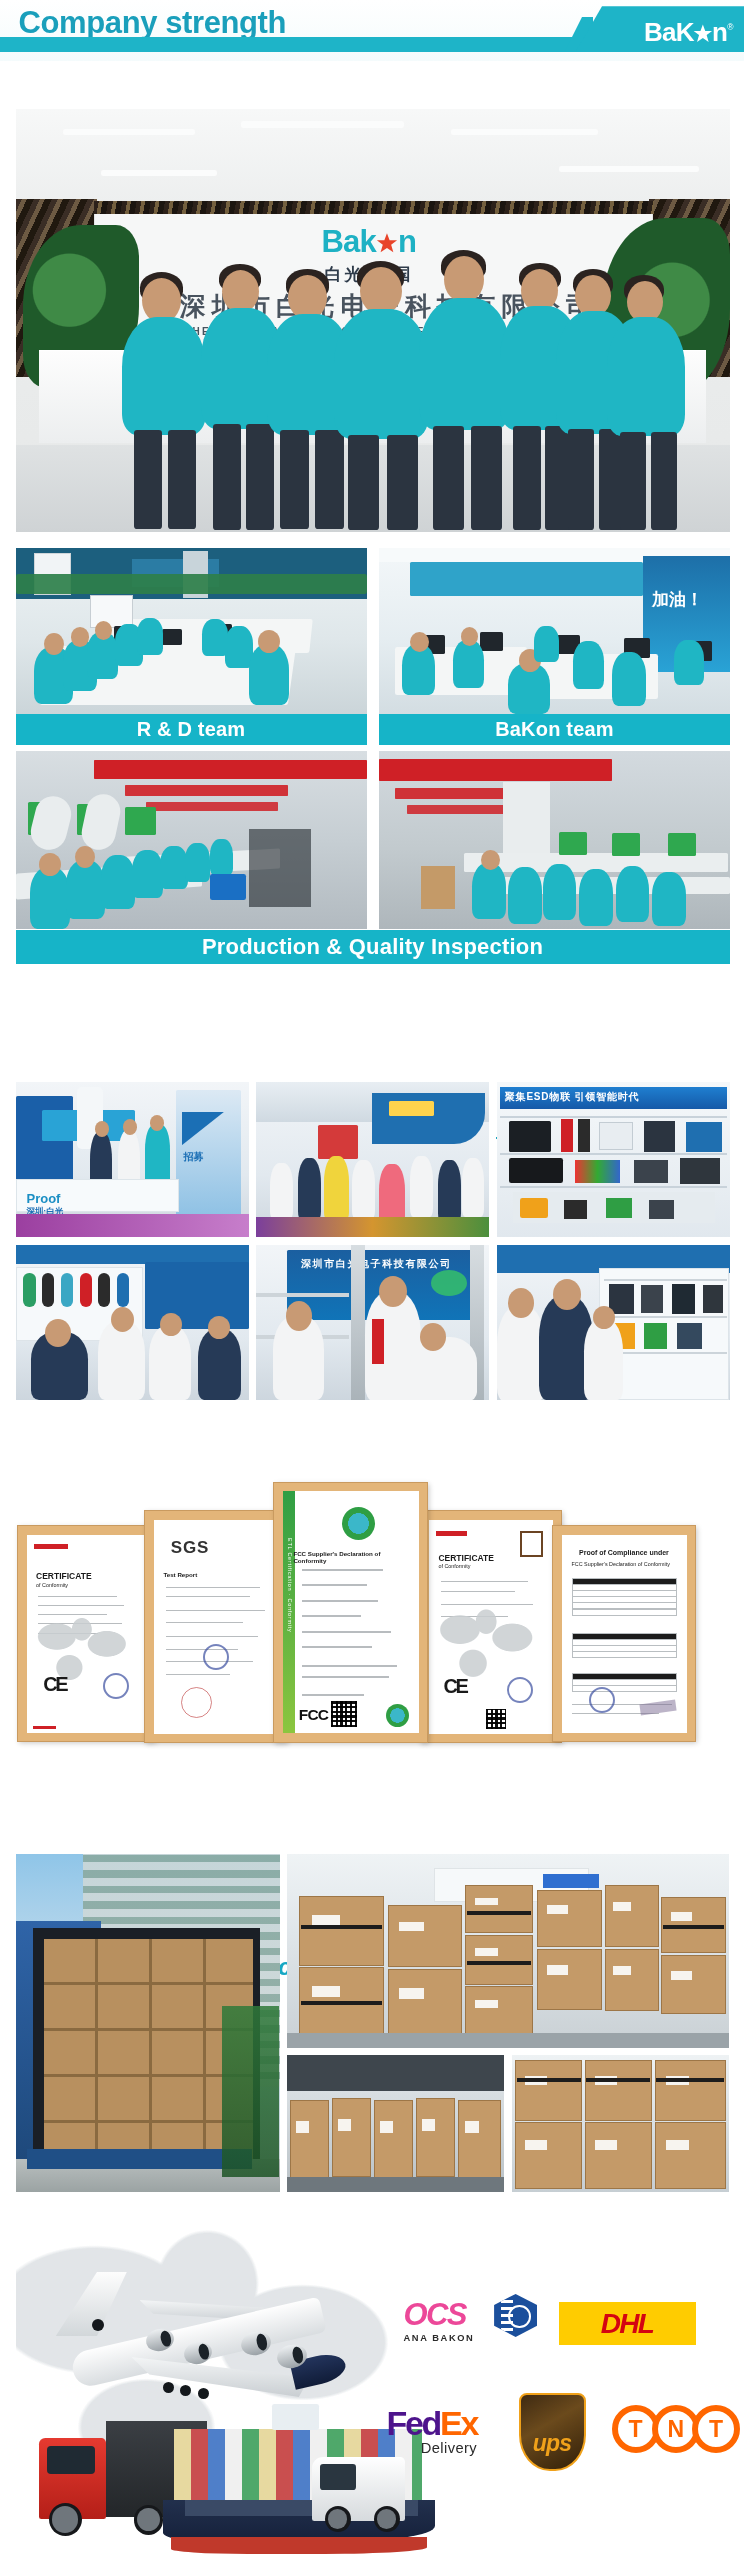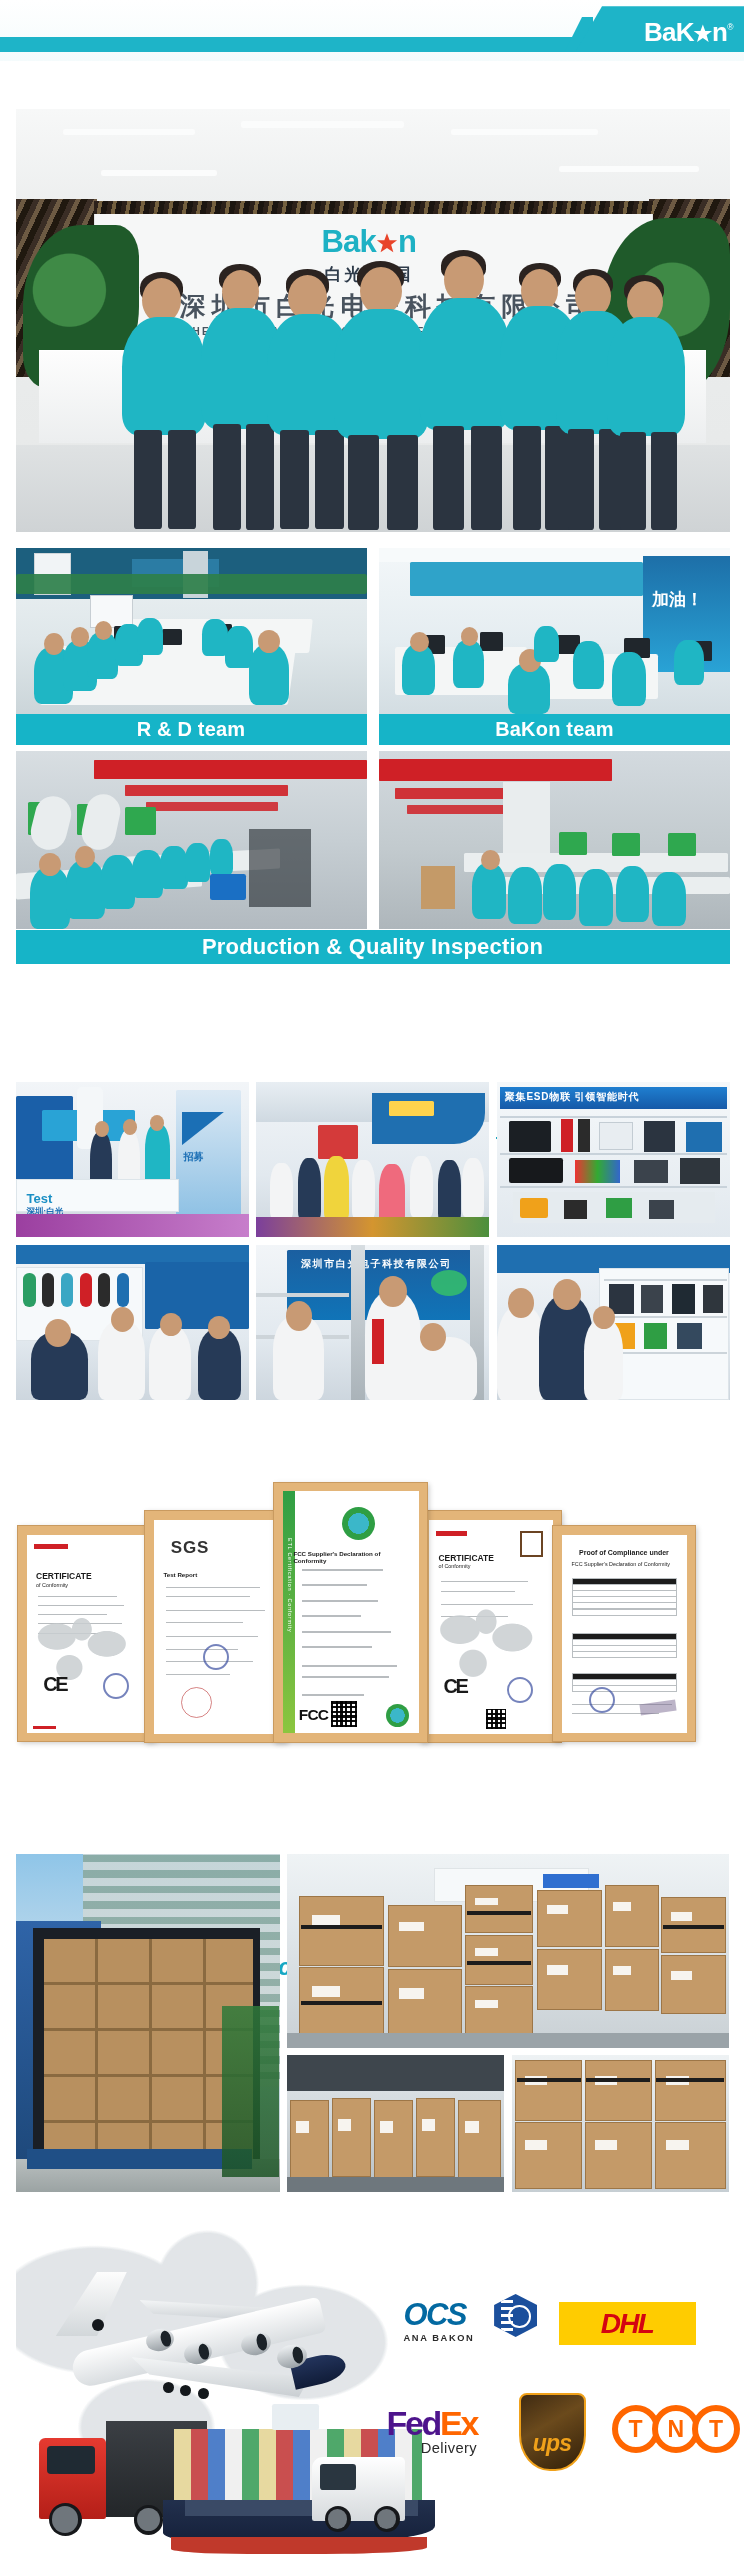--- a/index.html
+++ b/index.html
@@ -252,21 +252,21 @@
   
   .ship-hull { position:absolute; background:linear-gradient(#22304d,#15203a); border-radius:0 0 40% 24%; }
   .ship-keel { position:absolute; background:#c0392b; border-radius:0 0 40% 30%; }
   .cont { position:absolute; }
 
   
   .van-body { position:absolute; background:linear-gradient(#ffffff,#d6dadd); border-radius:11px 4.7px 2.3px 2.3px; }
 
   
   .courier { position:absolute; }
-  .ocs-txt { font-size:31px; font-weight:bold; font-style:italic; color:#0369a1; letter-spacing:-1.6px; }
+  .ocs-txt { font-size:31px; font-weight:bold; font-style:italic; color:#ec4899; letter-spacing:-1.6px; }
   .ocs-sub { font-size:9.3px; font-weight:bold; color:#2b2b2b; letter-spacing:1.6px; }
   .ocs-mark { position:absolute; right:-1.6px; top:-3.1px; width:43px; height:43px;
     background:#1b4f9c; clip-path: polygon(50% 0,100% 26%,100% 74%,50% 100%,0 74%,0 26%); }
   .ocs-mark::before { content:""; position:absolute; left:7px; top:6.2px; width:12.4px; height:31px;
     background: repeating-linear-gradient(0deg,#fff 0 3.1px,#1b4f9c 3.1px 7px); }
   .ocs-mark::after { content:""; position:absolute; right:6.2px; top:11px; width:18.6px; height:18.6px;
     border:2.3px solid #fff; border-radius:50%; }
   .dhl-plate { width:137px; height:43px; background:#ffcc00; display:flex; align-items:center; justify-content:center; }
   .dhl-txt { font-size:28px; font-weight:bold; font-style:italic; color:#d40511; letter-spacing:-1.6px; }
   .fedex { font-size:34px; font-weight:bold; letter-spacing:-2.3px; }
@@ -279,20 +279,21 @@
   .ups-txt { font-size:23px; font-weight:bold; font-style:italic; color:#f0a11a; margin-bottom:12.4px; letter-spacing:-0.8px; }
   .tnt { display:flex; }
   .tnt-o { width:48px; height:48px; border:6.2px solid #ff6600; border-radius:50%;
     display:flex; align-items:center; justify-content:center; margin-right:-7.8px; background:#fff; }
   .tnt-o span { font-size:23px; font-weight:bold; color:#ff6600; }
 </style>
 </head>
 <body>
 
 <div class="header">
+  <div class="header-title">Company strength</div>
   <div class="header-rule"></div>
   <div class="header-logo-notch"></div>
   <div class="header-logo-plate"></div>
   <div class="logo-wordmark"><span>Ba</span><span>K</span><span class="logo-star"></span><span>n</span><span class="logo-reg">®</span></div>
 </div>
 
 <div class="section-title" style="top:68px;">
   <span class="rule"></span><span class="txt">OUR TEAM</span><span class="rule"></span>
 </div>
 
@@ -494,21 +495,21 @@
   <div class="booth-cyan" style="left:160px; top:7.8px; width:65px; height:130px; background:linear-gradient(#dce9f4,#8cc0e4);"></div>
   <div style="position:absolute;left:166px;top:29.5px;width:43px;height:34px;background:#1b6fb5;clip-path:polygon(0 0,100% 0,0 100%);"></div>
   <div style="position:absolute;left:168px;top:68px;font-size:10px;font-weight:bold;color:#1b6fb5;">招募</div>
   <div class="person-nvy" style="left:74px;  top:50px; width:22px; height:68px;"></div>
   <div class="head" style="left:79px; top:39px; width:14px; height:15.5px;"></div>
   <div class="person-wht" style="left:102px; top:48px; width:22px; height:70px;"></div>
   <div class="head" style="left:107px; top:37px; width:14px; height:15.5px;"></div>
   <div class="fig" style="left:129px; top:43px; width:25px; height:71px; border-radius:34% 34% 12% 12%;"></div>
   <div class="head" style="left:134px; top:33px; width:14.7px; height:16.3px;"></div>
   <div style="position:absolute;left:0;bottom:25px;width:163px;height:33px;background:#f7fafc;border:1.6px solid #dde5ea;"></div>
-  <div style="position:absolute;left:11px;bottom:31px;font-size:13px;font-weight:bold;color:#1b8fc4;">Test</div>
+  <div style="position:absolute;left:11px;bottom:31px;font-size:13px;font-weight:bold;color:#1b8fc4;">Proof</div>
   <div style="position:absolute;left:11px;bottom:18.6px;font-size:8.5px;font-weight:bold;color:#1b6fb5;">深圳·白光</div>
   <div style="position:absolute;left:0;bottom:0;width:233px;height:23px;background:linear-gradient(90deg,#9b3fa0,#c77ecb);"></div>
 </div>
 
 <div class="photo" style="left:256px; top:1082px; width:233px; height:155px;">
   <div class="exh-bg"></div>
   <div style="position:absolute;left:0;top:0;width:233px;height:40px;background:linear-gradient(#e8eef3,#cfd9e1);"></div>
   <div class="booth-blue" style="left:116px; top:11px; width:113px; height:51px; background:#1f6fb0; border-radius:0 0 31px 0;"></div>
   <div class="booth-cyan" style="left:133px; top:18.6px; width:45px; height:15.5px; background:#ffd34d;"></div>
   <div class="booth-blue" style="left:62px; top:43px; width:40px; height:34px; background:#d43a3a;"></div>

